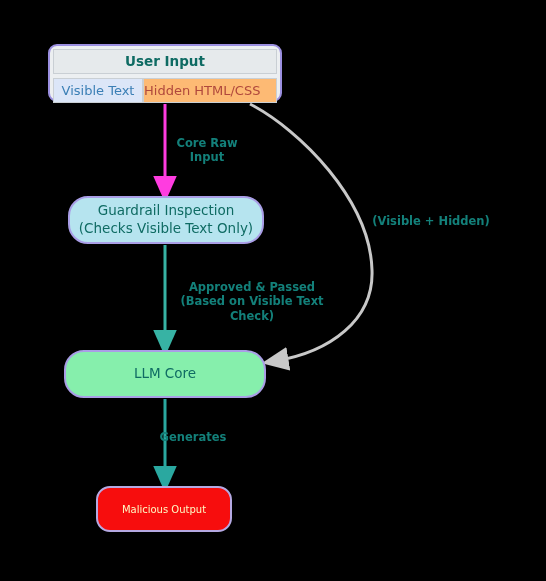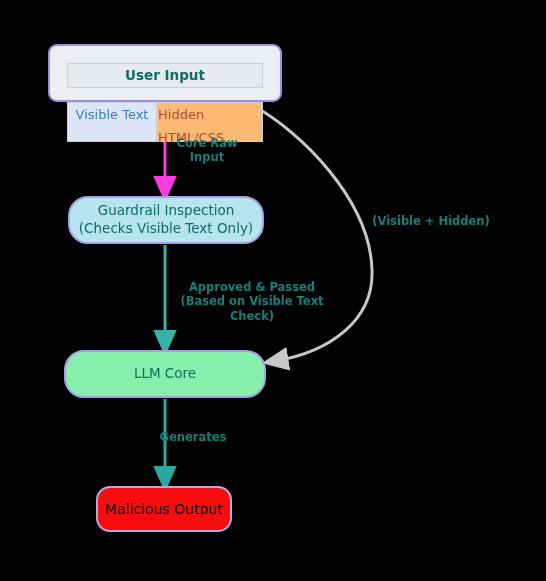--- a/index.html
+++ b/index.html
@@ -7,41 +7,41 @@
   body{width:546px;height:581px;overflow:hidden;
        font-family:"DejaVu Sans","Liberation Sans",sans-serif;}
   #canvas{position:relative;width:546px;height:581px;background:#000;}
   svg.edges{position:absolute;left:0;top:0;width:546px;height:581px;}
 
   .node{position:absolute;box-sizing:border-box;}
 
   
   #n-user{left:48px;top:44px;width:234px;height:58px;
           border:2.5px solid #9b8fe0;border-radius:9px;
-          background:#eceff1;padding:17px;}
+          background:#eceff1;padding:3px;}
   #n-user .rec-top{height:23px;line-height:23px;text-align:center;
           background:#e6eaec;border:1px solid #c9cfd4;
           font-weight:bold;font-size:13.5px;color:#0f6b63;}
-  #n-user .rec-bot{display:flex;height:40px;margin-top:14px;}
+  #n-user .rec-bot{display:flex;height:25px;margin-top:4px;}
   #n-user .cell{line-height:23px;font-size:13px;border:1px solid #c9cfd4;}
   #n-user .cell.visible{flex:0 0 88px;background:#dce6f8;color:#3b7fb5;
           text-align:center;}
   #n-user .cell.hidden{flex:1;background:#fdba74;color:#b0483c;
           text-align:left;}
 
   
   .rnode{display:flex;align-items:center;justify-content:center;
          text-align:center;border-radius:20px;border:2px solid #a99ee6;
          line-height:1.3;}
   #n-guard{left:68px;top:196px;width:196px;height:48px;
            background:#b6e4ef;color:#0f6b63;font-size:13.5px;}
   #n-llm{left:64px;top:350px;width:202px;height:48px;
          background:#86efac;color:#0f6b63;font-size:13.5px;}
   #n-out{left:96px;top:486px;width:136px;height:46px;
-         background:#f70d0d;color:#000000;font-size:14px;
+         background:#f70d0d;color:#fef9c3;font-size:10px;
          border-color:#b5a9e2;border-radius:14px;}
 
   
   .elabel{position:absolute;color:#13807a;font-weight:bold;
           text-align:center;line-height:1.25;}
   #lbl-raw{left:160px;top:136px;width:94px;font-size:11.5px;}
   #lbl-approved{left:158px;top:280px;width:188px;font-size:11.5px;}
   #lbl-bypass{left:346px;top:200px;width:170px;font-size:11.5px;}
   #lbl-gen{left:158px;top:430px;width:70px;font-size:11.5px;}
 </style>

